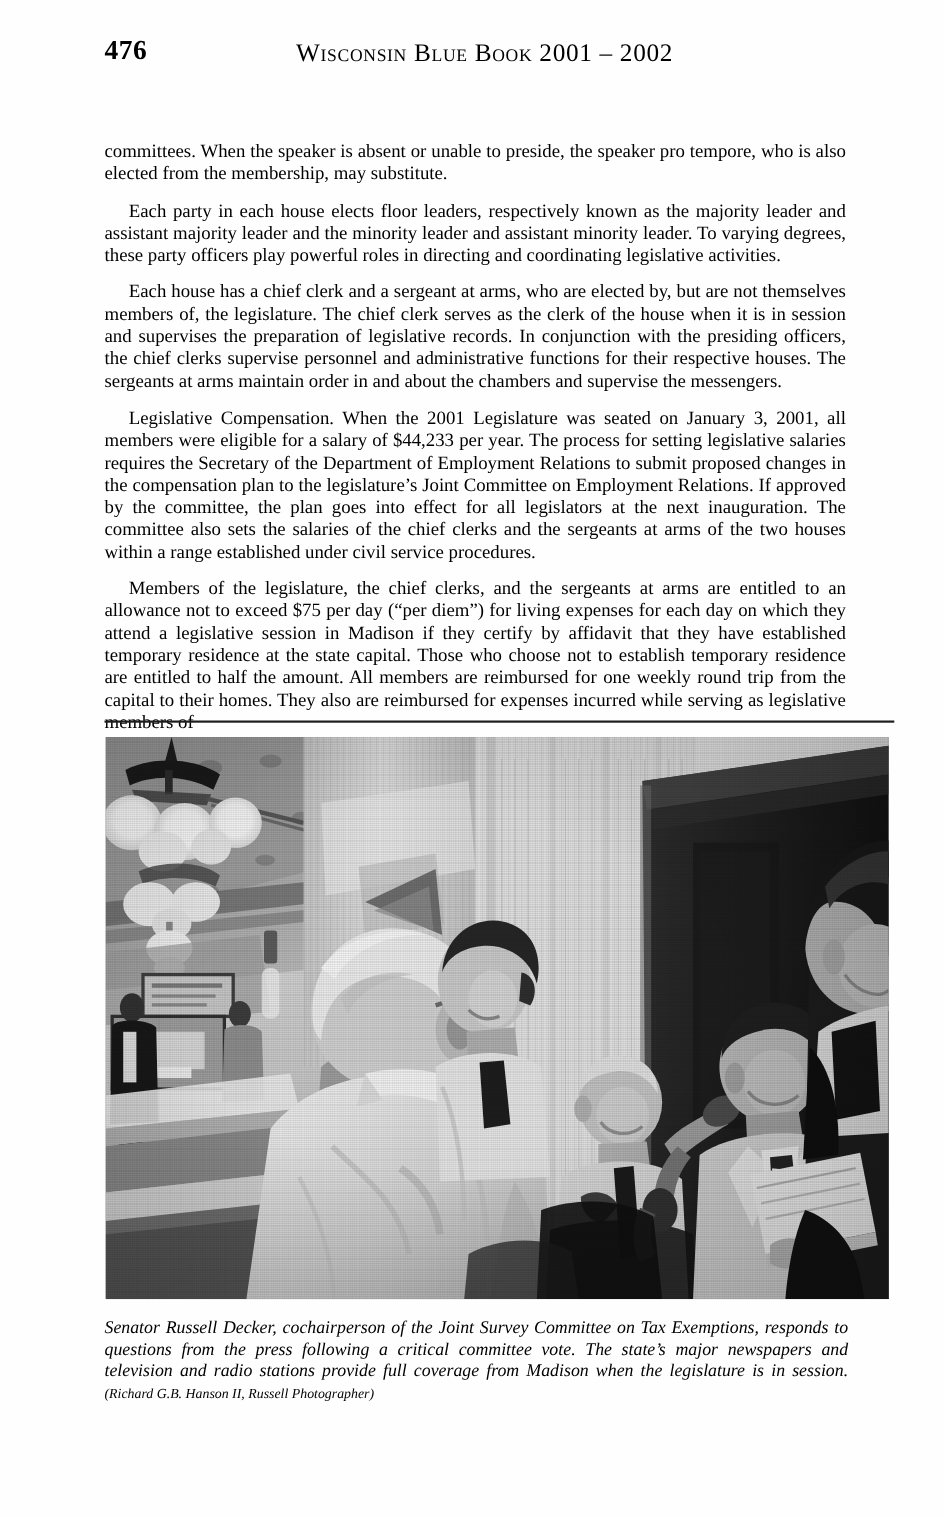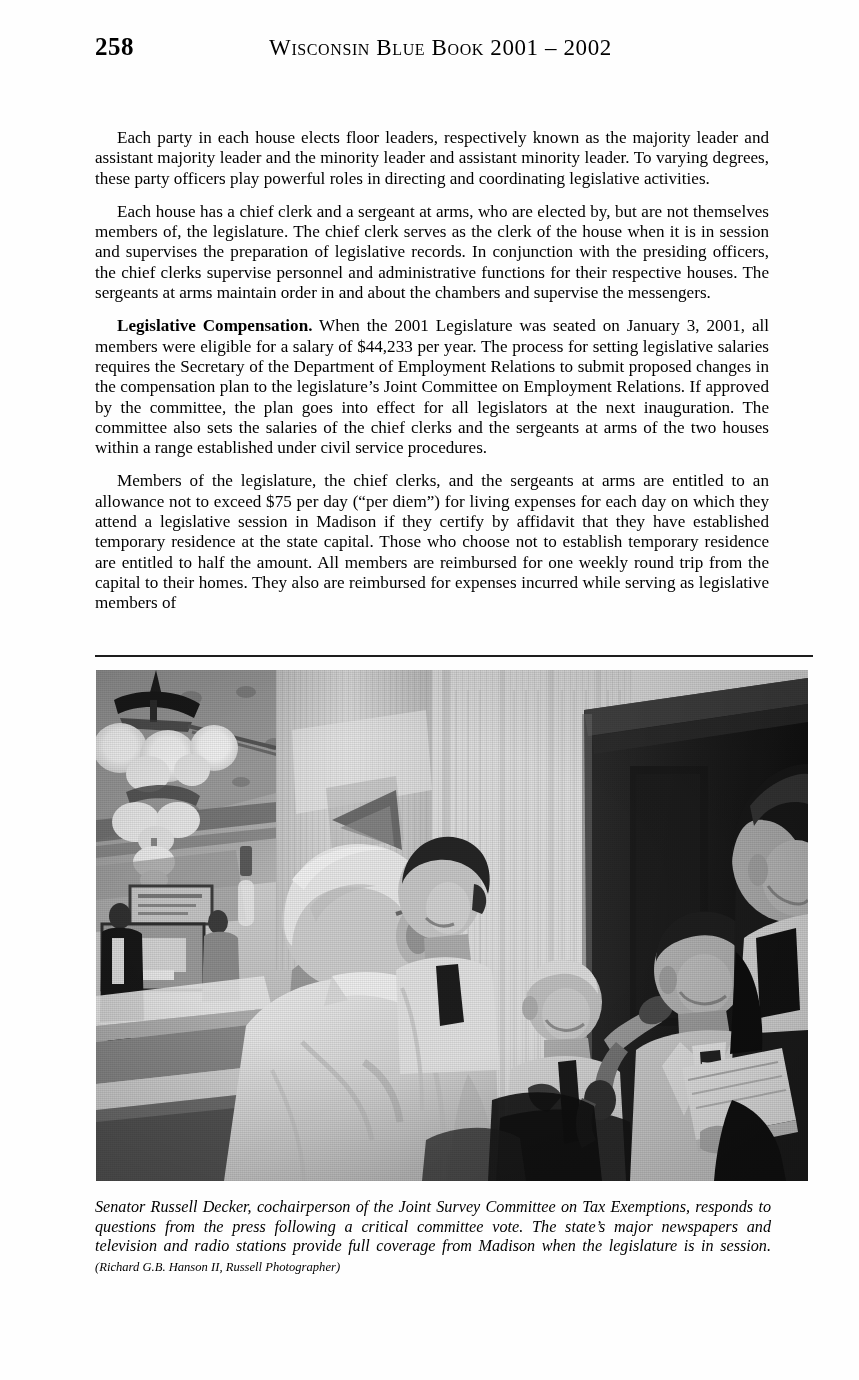--- a/index.html
+++ b/index.html
@@ -69,21 +69,21 @@
     -webkit-hyphens: manual;
     text-indent: 0;
   }
   p.para + p.para {
     margin-top: 13px;
   }
   p.indent {
     text-indent: 22px;
   }
   .runin {
-    font-weight: bold;
+    font-weight: normal;
   }
 
   
   .figure {
     position: absolute;
     left: 95px;
     top: 655px;
     width: 718px;
   }
   .fig-rule {
@@ -140,25 +140,26 @@
     font-size: 12.6px;
     font-style: italic;
   }
 </style>
 </head>
 <body>
 
 <div class="page">
 
   <div class="running-head">
-    <div class="folio">258</div>
+    <div class="folio">476</div>
     <div class="head-title">Wisconsin Blue Book 2001 – 2002</div>
   </div>
 
   <div class="body-col">
+    <p class="para">committees.  When the speaker is absent or unable to preside, the speaker pro tempore, who is also elected from the membership, may substitute.</p>
     <p class="para indent">Each party in each house elects floor leaders, respectively known as the majority leader and assistant majority leader and the minority leader and assistant minority leader.  To varying degrees, these party officers play powerful roles in directing and coordinating legislative activities.</p>
     <p class="para indent">Each house has a chief clerk and a sergeant at arms, who are elected by, but are not themselves members of, the legislature.  The chief clerk serves as the clerk of the house when it is in session and supervises the preparation of legislative records.  In conjunction with the presiding officers, the chief clerks supervise personnel and administrative functions for their respective houses.  The sergeants at arms maintain order in and about the chambers and supervise the messengers.</p>
     <p class="para indent"><span class="runin">Legislative Compensation.</span><span>  When the 2001 Legislature was seated on January 3, 2001, all members were eligible for a salary of $44,233 per year.  The process for setting legislative salaries requires the Secretary of the Department of Employment Relations to submit proposed changes in the compensation plan to the legislature’s Joint Committee on Employment Relations.  If approved by the committee, the plan goes into effect for all legislators at the next inauguration.  The committee also sets the salaries of the chief clerks and the sergeants at arms of the two houses within a range established under civil service procedures.</span></p>
     <p class="para indent">Members of the legislature, the chief clerks, and the sergeants at arms are entitled to an allowance not to exceed $75 per day (“per diem”) for living expenses for each day on which they attend a legislative session in Madison if they certify by affidavit that they have established temporary residence at the state capital.  Those who choose not to establish temporary residence are entitled to half the amount.  All members are reimbursed for one weekly round trip from the capital to their homes.  They also are reimbursed for expenses incurred while serving as legislative members of</p>
   </div>
 
   <div class="figure">
     <div class="fig-rule"></div>
     <div class="photo-wrap">
       <div class="photo">

